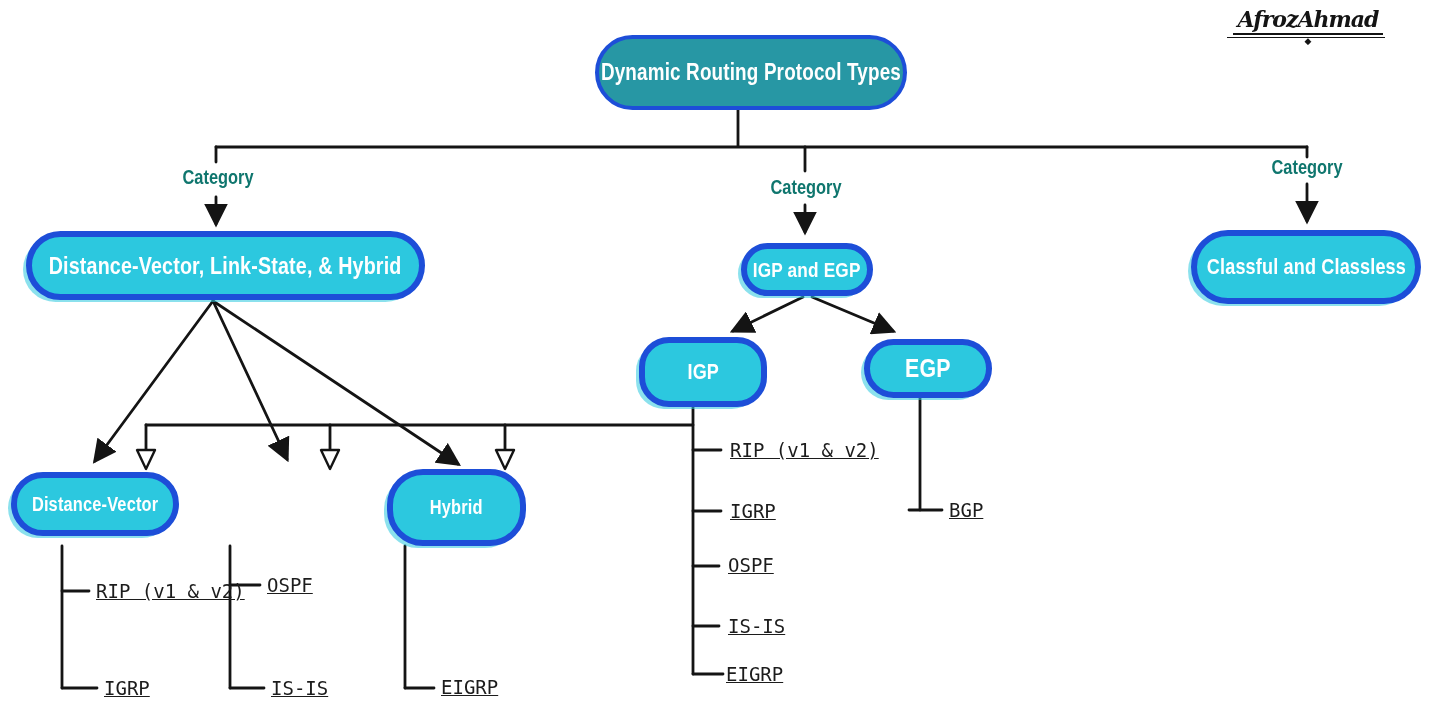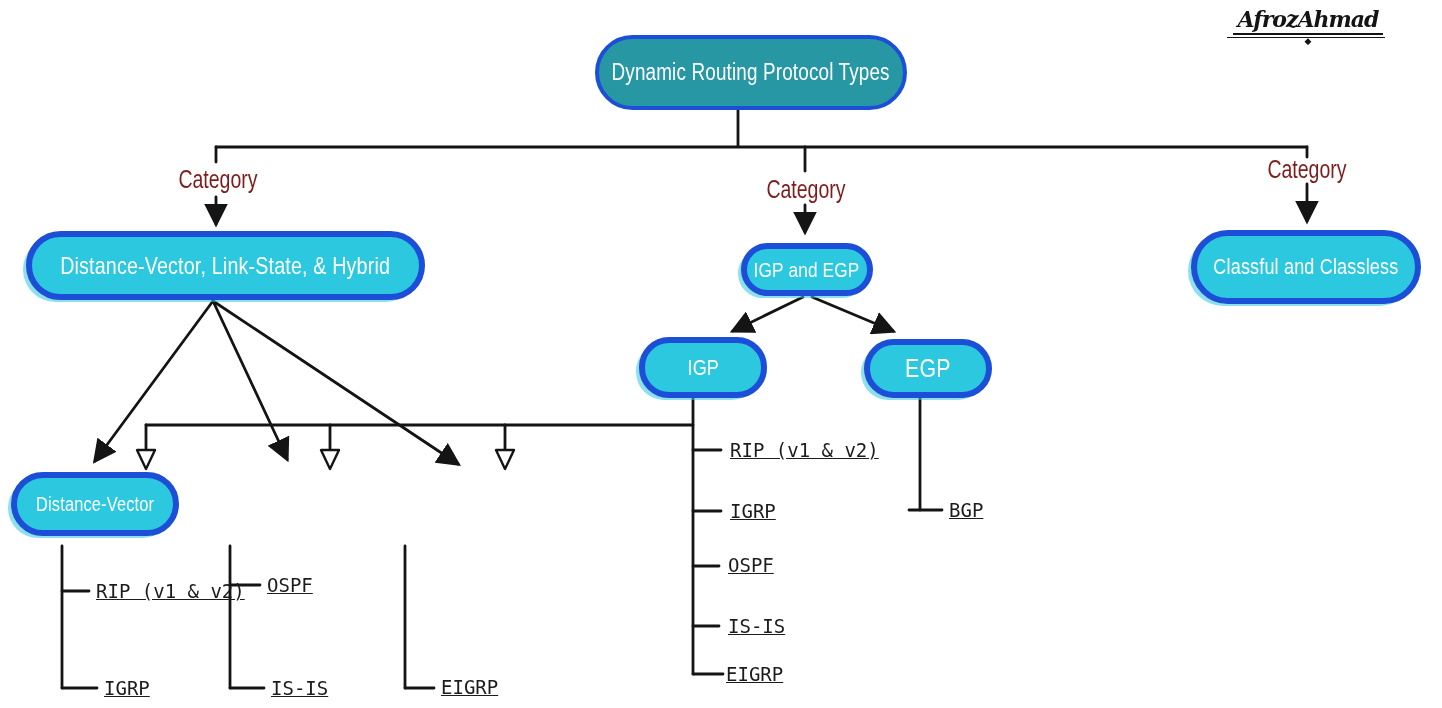--- a/index.html
+++ b/index.html
@@ -4,29 +4,29 @@
 <style>
   html,body{margin:0;padding:0;background:#ffffff;}
   .canvas{
     position:relative;width:1442px;height:708px;background:#ffffff;overflow:hidden;
     font-family:"Liberation Sans",sans-serif;
     padding-left:13px;
   }
   svg.connectors{position:absolute;left:0;top:0;z-index:1;}
   .node{
     position:absolute;z-index:2;display:flex;align-items:center;justify-content:center;
-    border:6px solid #1d4ed8;color:#ffffff;font-weight:normal;text-align:right;
+    border:6px solid #1d4ed8;color:#ffffff;font-weight:bold;text-align:right;
     box-sizing:border-box;white-space:nowrap;
   }
   .node .nl{display:inline-block;transform:scaleX(0.82);letter-spacing:0.2px;}
   .title-node{background:#2797A4;border-radius:40px;font-size:23px;border-width:4px;}
   .cyan{background:#2CC8DF;box-shadow:-5px 4px 0 -2px rgba(44,200,223,.55);}
   .cat{
-    position:absolute;z-index:2;transform:translateX(-50%);color:#7f1d1d;
-    font-weight:normal;font-size:25px;white-space:nowrap;
+    position:absolute;z-index:2;transform:translateX(-50%);color:#0f766e;
+    font-weight:bold;font-size:21px;white-space:nowrap;
   }
   .cat .nl{display:inline-block;transform:scaleX(0.78);}
   .leaf{
     position:absolute;z-index:2;font-family:"DejaVu Sans Mono",monospace;
     font-size:19px;color:#1c1c1c;white-space:nowrap;line-height:24px;text-decoration:underline;
   }
   .signature{position:absolute;z-index:2;left:1233px;top:6px;width:150px;text-align:center;}
   .sig-text{
     font-family:"DejaVu Serif",serif;font-style:italic;font-weight:bold;
     font-size:22px;color:#141414;letter-spacing:-1px;
@@ -126,28 +126,31 @@
   <div class="node cyan" style="left:26px;top:231px;width:399px;height:69px;border-radius:36px;font-size:24px;">
     <span class="nl">Distance-Vector, Link-State, &amp; Hybrid</span>
   </div>
   <div class="node cyan" style="left:741px;top:243px;width:132px;height:53px;border-radius:27px;font-size:21px;">
     <span class="nl">IGP and EGP</span>
   </div>
   <div class="node cyan" style="left:1191px;top:230px;width:230px;height:74px;border-radius:38px;font-size:22px;">
     <span class="nl">Classful and Classless</span>
   </div>
 
-  <div class="node cyan" style="left:639px;top:337px;width:128px;height:61px;border-radius:30px;font-size:22px;">
+  <div class="node cyan" style="left:639px;top:337px;width:128px;height:70px;border-radius:30px;font-size:22px;">
     <span class="nl">IGP</span>
   </div>
   <div class="node cyan" style="left:864px;top:339px;width:128px;height:59px;border-radius:30px;font-size:26px;">
     <span class="nl">EGP</span>
   </div>
   <div class="node cyan" style="left:11px;top:472px;width:168px;height:64px;border-radius:36px;font-size:20px;">
     <span class="nl">Distance-Vector</span>
+  </div>
+  <div class="node cyan" style="left:387px;top:469px;width:139px;height:77px;border-radius:36px;font-size:20px;">
+    <span class="nl">Hybrid</span>
   </div>
 
   <span class="leaf" style="left:96px;top:579px;">RIP (v1 &amp; v2)</span>
   <span class="leaf" style="left:104px;top:676px;">IGRP</span>
 
   <span class="leaf" style="left:267px;top:573px;">OSPF</span>
   <span class="leaf" style="left:271px;top:676px;">IS-IS</span>
 
   <span class="leaf" style="left:441px;top:675px;">EIGRP</span>
 

